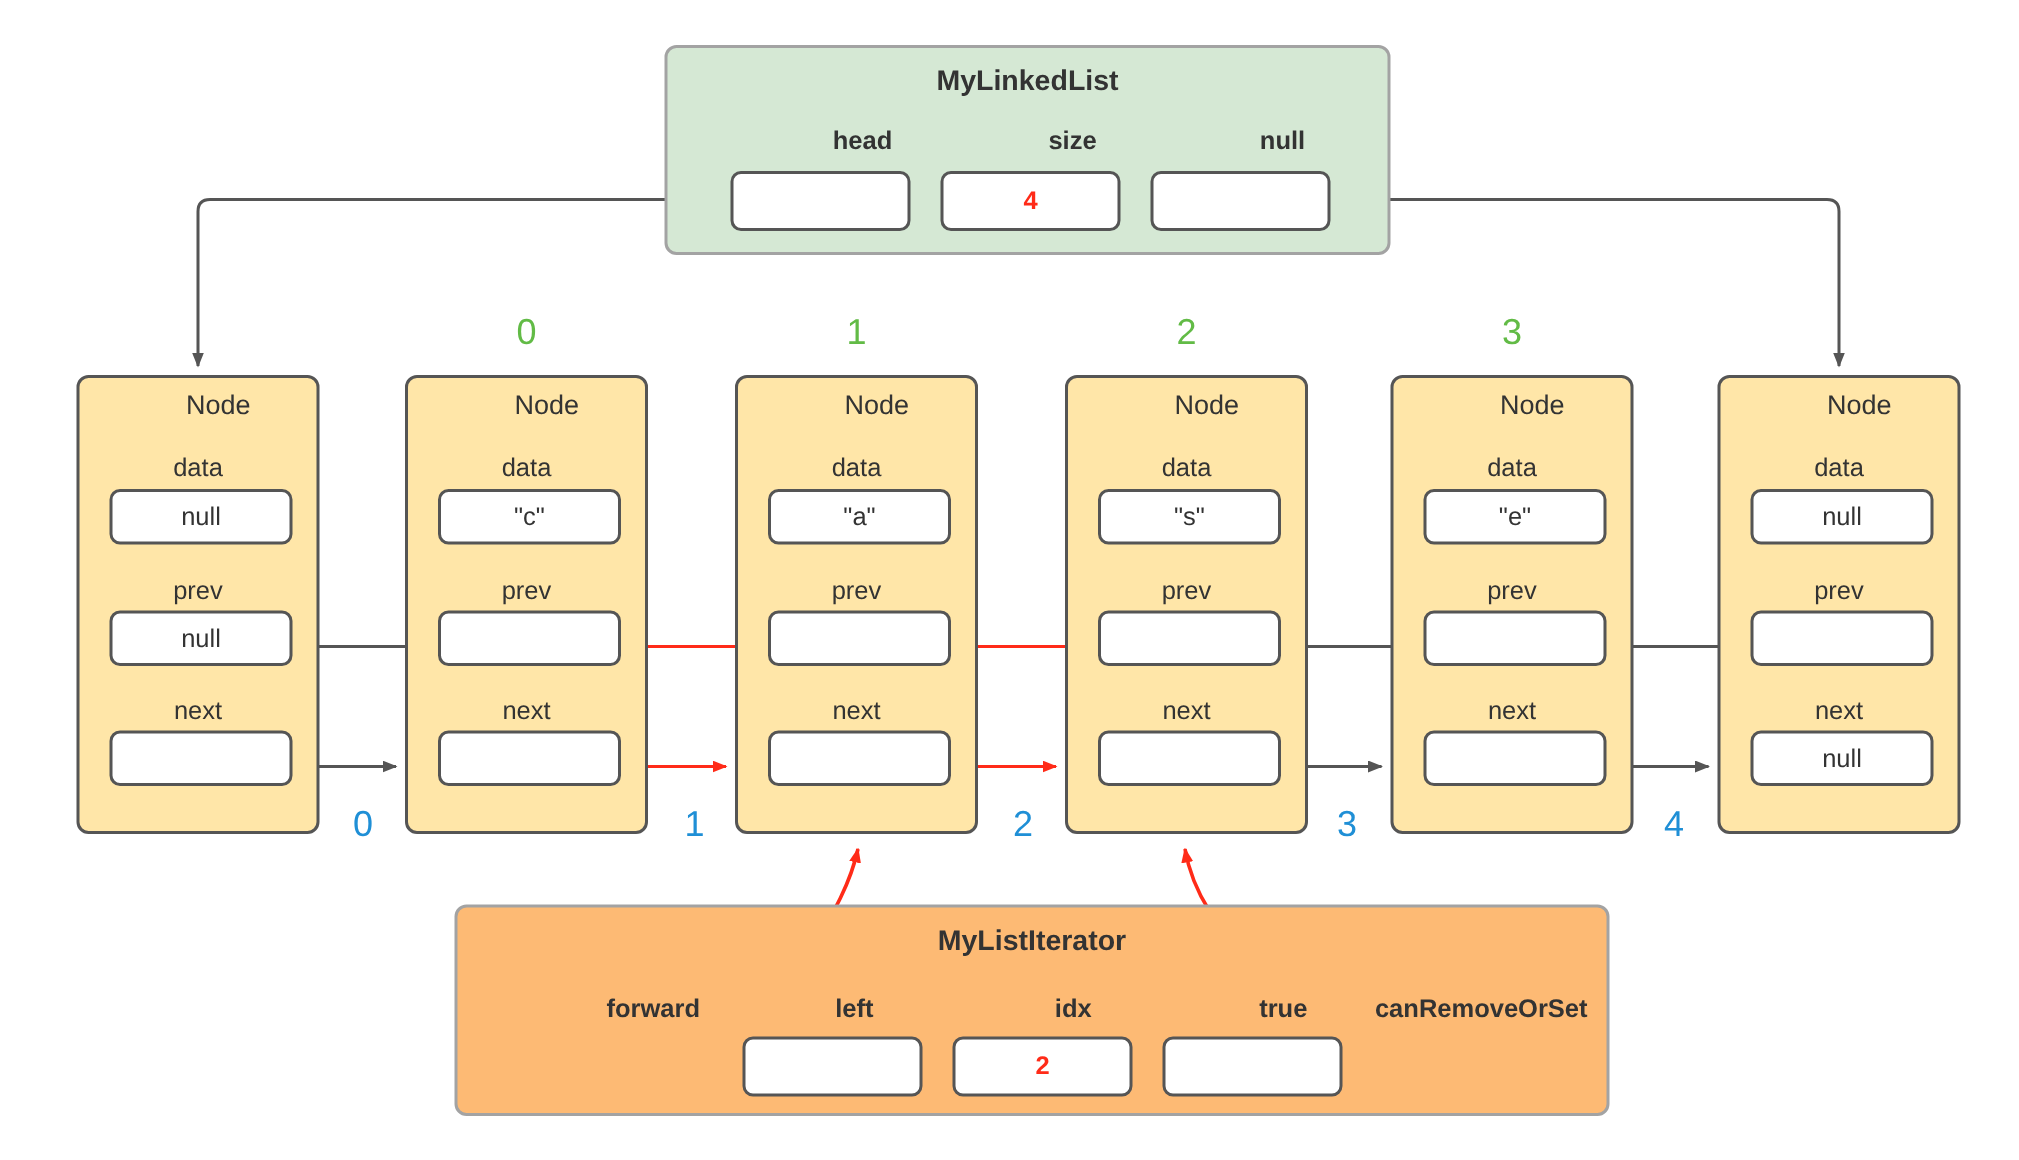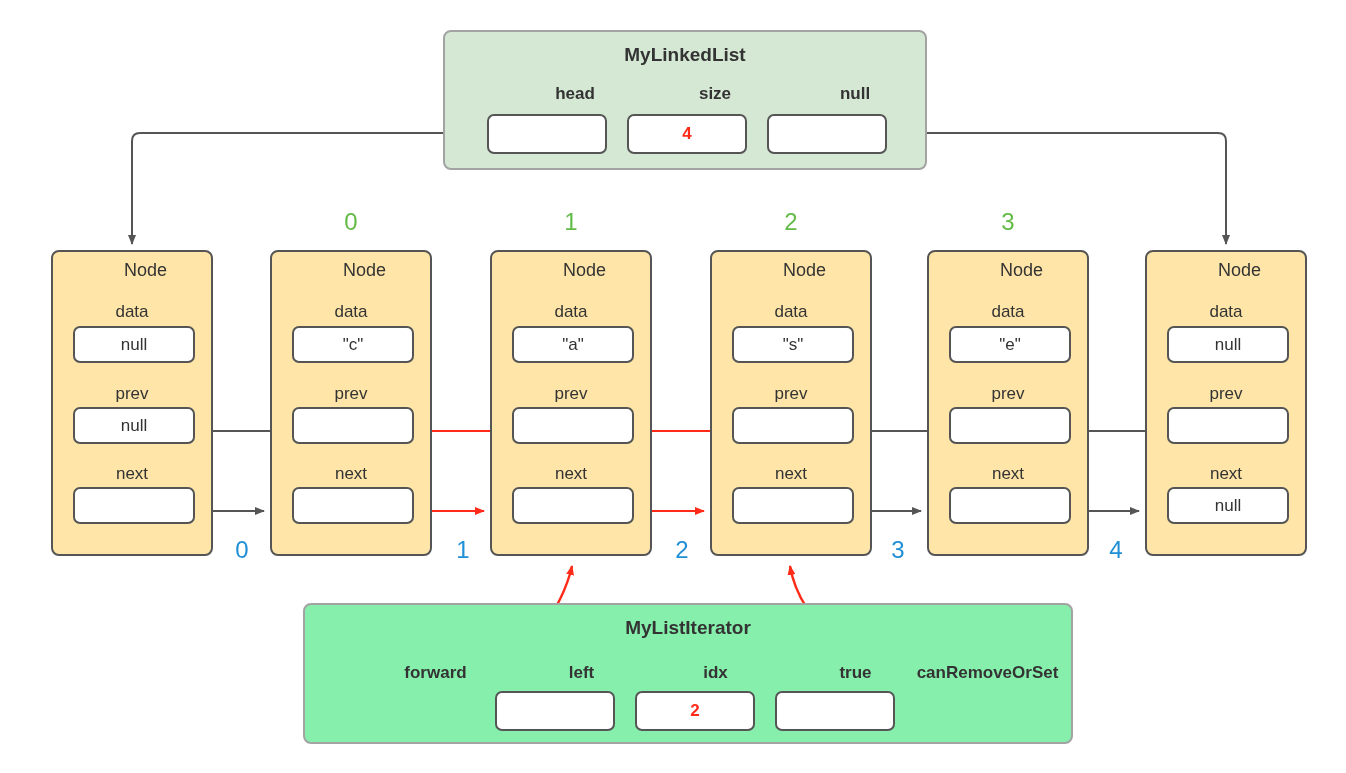--- a/index.html
+++ b/index.html
@@ -45,21 +45,21 @@
     left:443px; top:30px;
     width:484px; height:140px;
     background:#d5e8d4;
   }
   .linkedlist .obj-title{ top:12px; }
 
   
   .iterator{
     left:303px; top:603px;
     width:770px; height:141px;
-    background:#86efac;
+    background:#fdba74;
   }
   .iterator .obj-title{ top:12px; }
 
   
   .field-label{
     position:absolute;
     text-align:center;
     color:#333333;
     font-size:17px;
     line-height:20px;
@@ -247,21 +247,21 @@
   <div class="idx-blue" style="left:443px; top:536px;">1</div>
   <div class="idx-blue" style="left:662px; top:536px;">2</div>
   <div class="idx-blue" style="left:878px; top:536px;">3</div>
   <div class="idx-blue" style="left:1096px; top:536px;">4</div>
 
   <div class="obj-box iterator">
     <div class="obj-title">MyListIterator</div>
 
     <div class="field-label" style="left:48px; top:58px; width:165px;">forward</div>
 
-    <div class="field-label" style="left:194px; top:58px; width:165px;">left</div>
+    <div class="field-label" style="left:182px; top:58px; width:165px;">left</div>
     <div class="slot" style="left:190px; top:86px; width:120px; height:40px;"></div>
 
     <div class="field-label" style="left:328px; top:58px; width:165px;">idx</div>
     <div class="slot red" style="left:330px; top:86px; width:120px; height:40px;">2</div>
 
     <div class="field-label" style="left:468px; top:58px; width:165px;">true</div>
     <div class="slot" style="left:470px; top:86px; width:120px; height:40px;"></div>
 
     <div class="field-label" style="left:600px; top:58px; width:165px;">canRemoveOrSet</div>
   </div>

